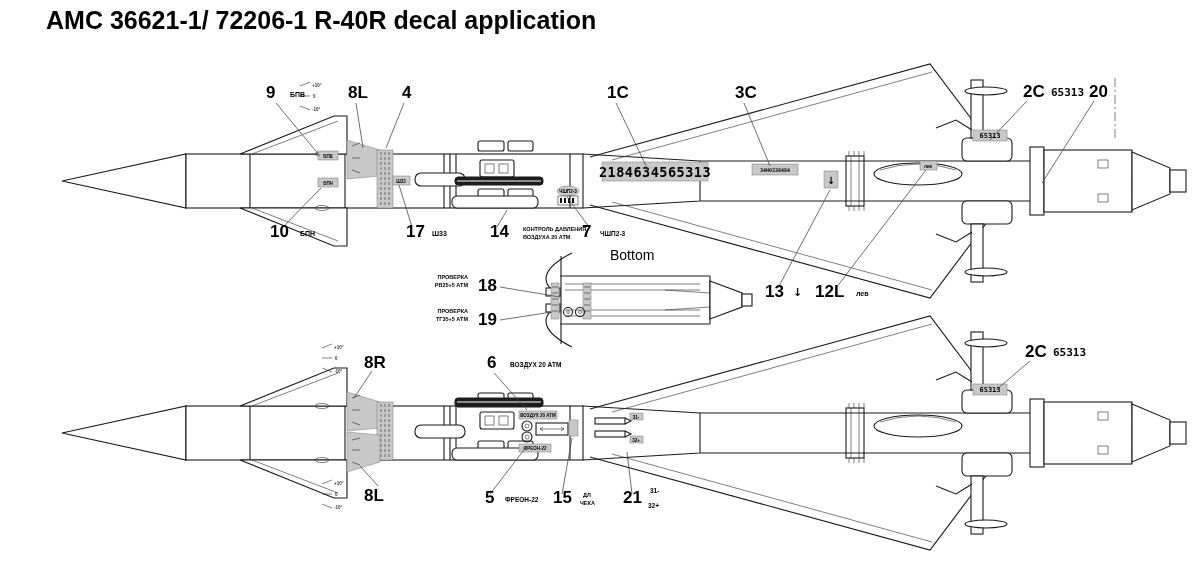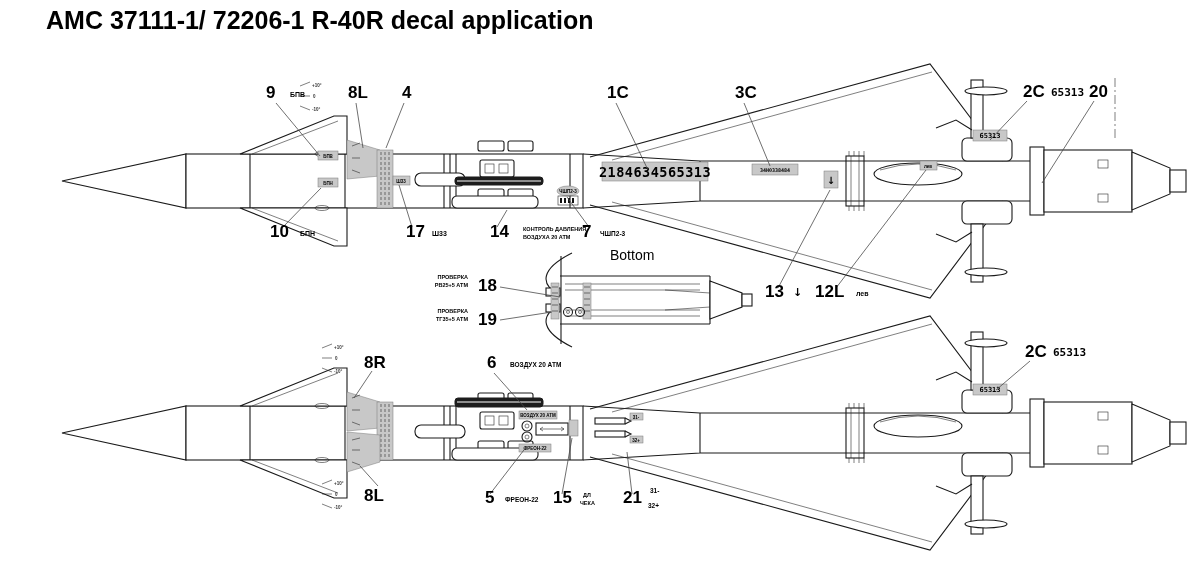--- a/index.html
+++ b/index.html
@@ -27,21 +27,21 @@
   .serial{font:bold 13.5px "DejaVu Sans Mono",monospace;letter-spacing:0.5px;}
   .serial-s{font:bold 5px "DejaVu Sans Mono",monospace;}
   .serial-m{font:600 11px "DejaVu Sans Mono",monospace;}
   .decaltext{font:bold 4.5px "Liberation Sans",sans-serif;}
   .bottomtitle{font:14px "Liberation Sans",sans-serif;}
 </style>
 </head>
 <body>
 
 <div class="page">
-  <h1 class="title">AMC 37111-1/ 72206-1 R-40R decal application</h1>
+  <h1 class="title">AMC 36621-1/ 72206-1 R-40R decal application</h1>
 
   <svg width="1202" height="563" viewBox="0 0 1202 563">
 
     <defs>
 
       <g id="airframe">
 
         <path class="ol" d="M62,181 L186,154 L186,208 Z"></path>
 
         <rect class="ol" x="186" y="154" width="397" height="54"></rect>

